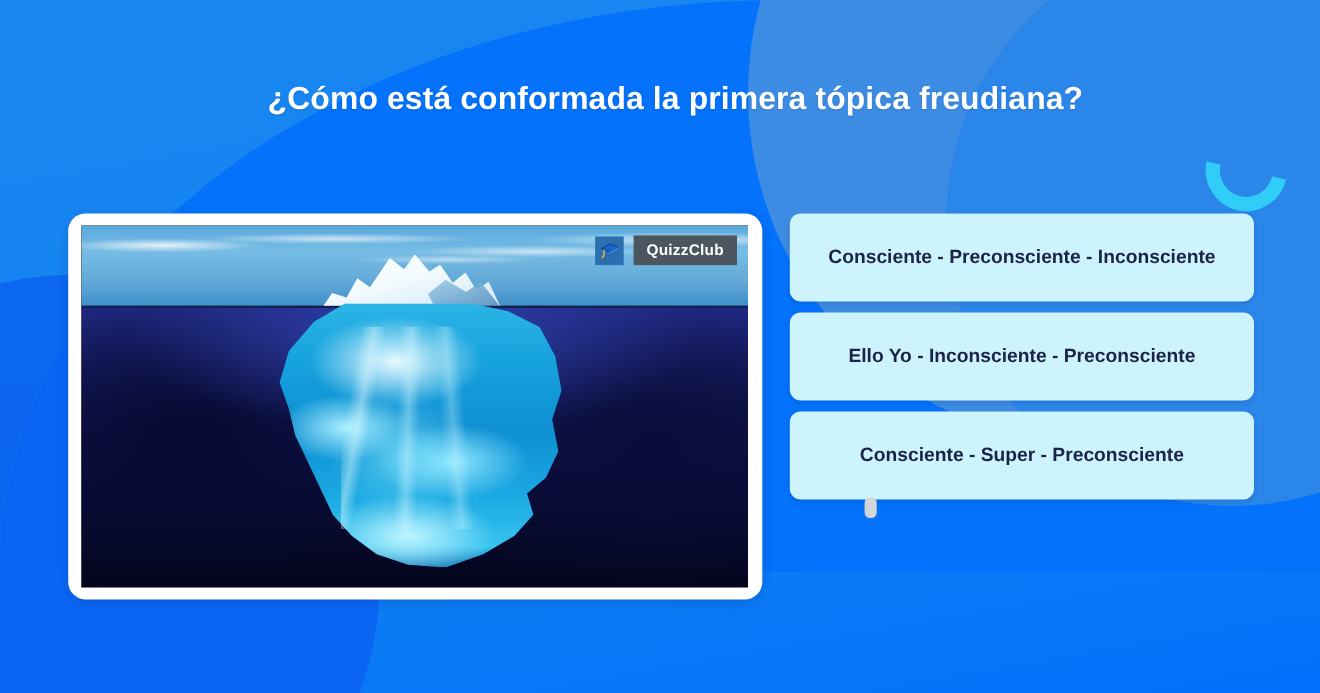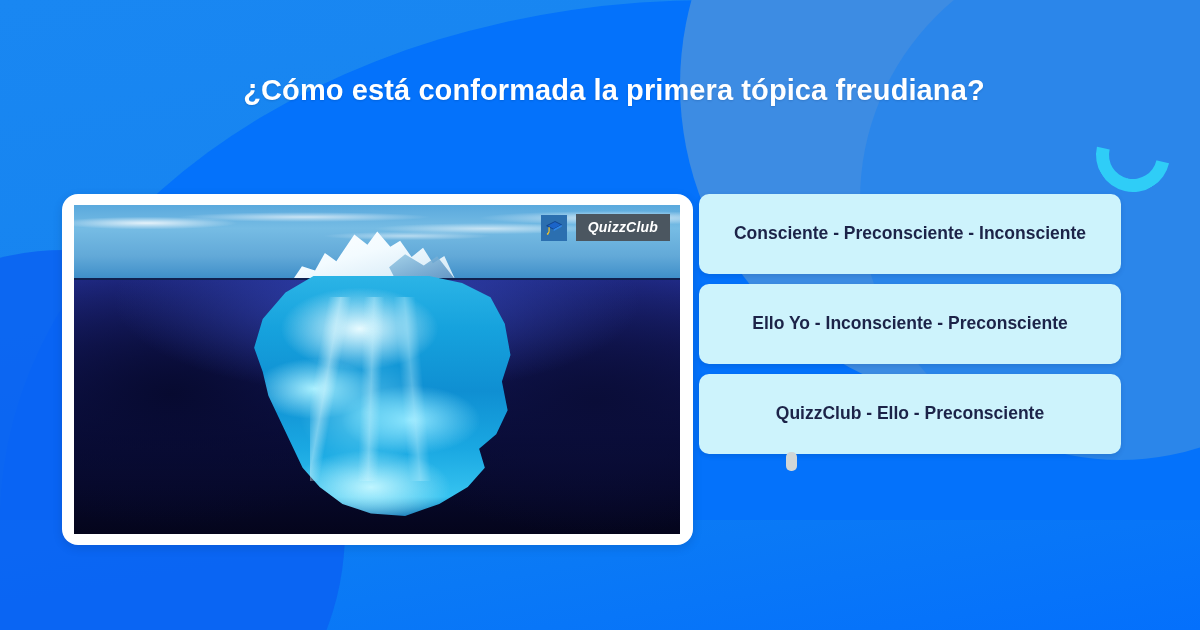--- a/index.html
+++ b/index.html
@@ -72,21 +72,20 @@
   
   #image-card {
     position:absolute;
     left:62px; top:194px;
     width:631px; height:351px;
     background:#ffffff;
     border-radius:16px;
     padding:11px 13px 11px 12px;
     box-shadow:0 3px 10px rgba(0,30,80,.16);
     z-index:5;
-    font-style:italic;
   }
 
   #iceberg-photo {
     position:relative;
     width:100%; height:100%;
     overflow:hidden;
     background:#04061c;
   }
 
   
@@ -188,21 +187,21 @@
     color:#ffffff;
     font-size:14px; font-weight:bold;
     padding:5px 12px 6px;
     letter-spacing:.2px;
     white-space:nowrap;
   }
 
   
   #answers {
     position:absolute;
-    left:699px; top:194px;
+    left:718px; top:194px;
     width:422px;
     display:flex; flex-direction:column; gap:10px;
     z-index:6;
   }
   .answer {
     background:#cdf3fc;
     border-radius:10px;
     min-height:80px;
     display:flex; align-items:center; justify-content:center;
     text-align:center;
@@ -266,19 +265,19 @@
   </div>
 
   <div id="answers">
     <div class="answer">
       <span>Consciente - Preconsciente - Inconsciente</span>
     </div>
     <div class="answer">
       <span>Ello Yo - Inconsciente - Preconsciente</span>
     </div>
     <div class="answer">
-      <span>QuizzClub - Ello - Preconsciente</span>
+      <span>Consciente - Super - Preconsciente</span>
     </div>
   </div>
 
   <div id="scroll-nub"></div>
 
 </div>
 
 </body></html>

